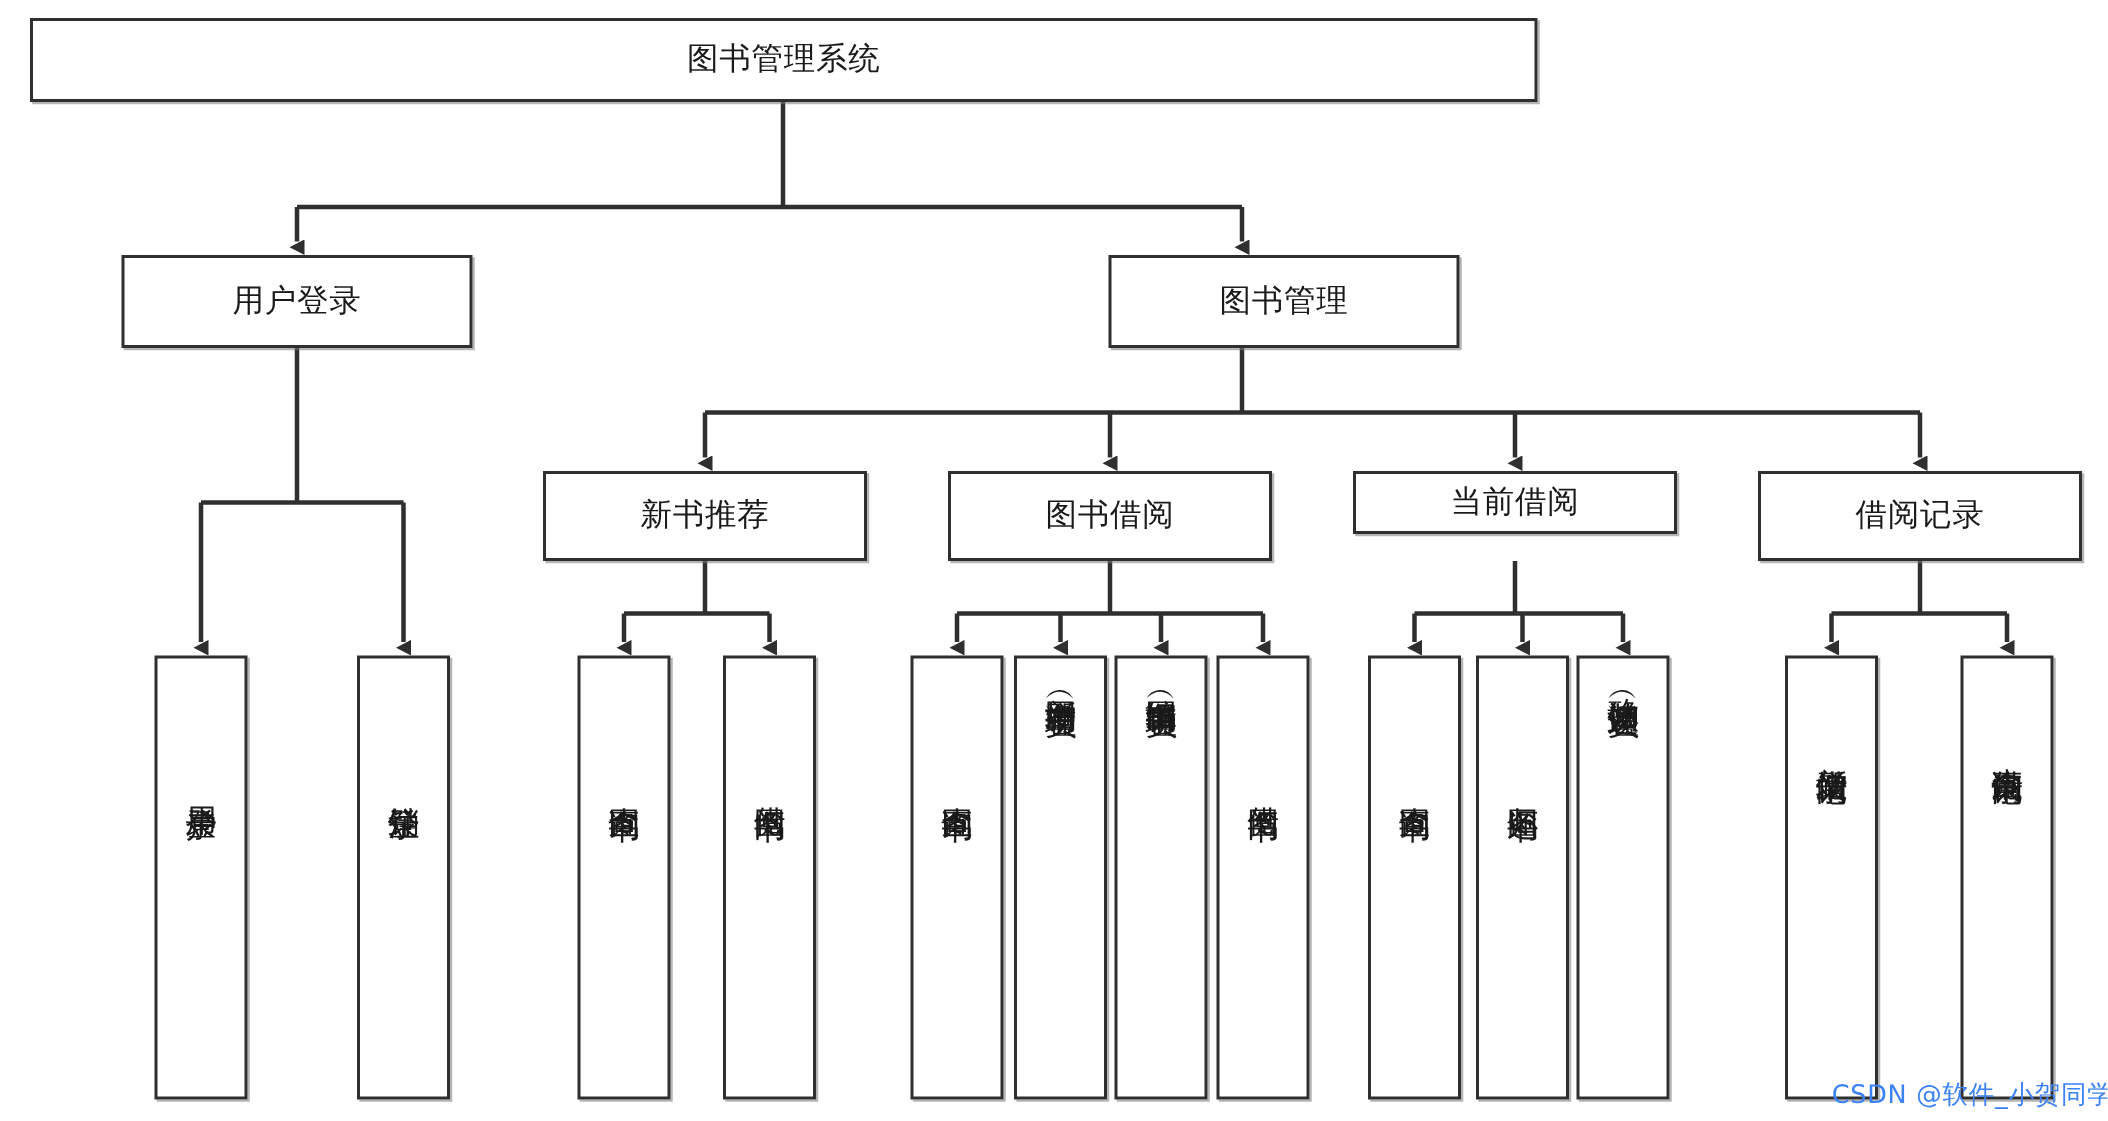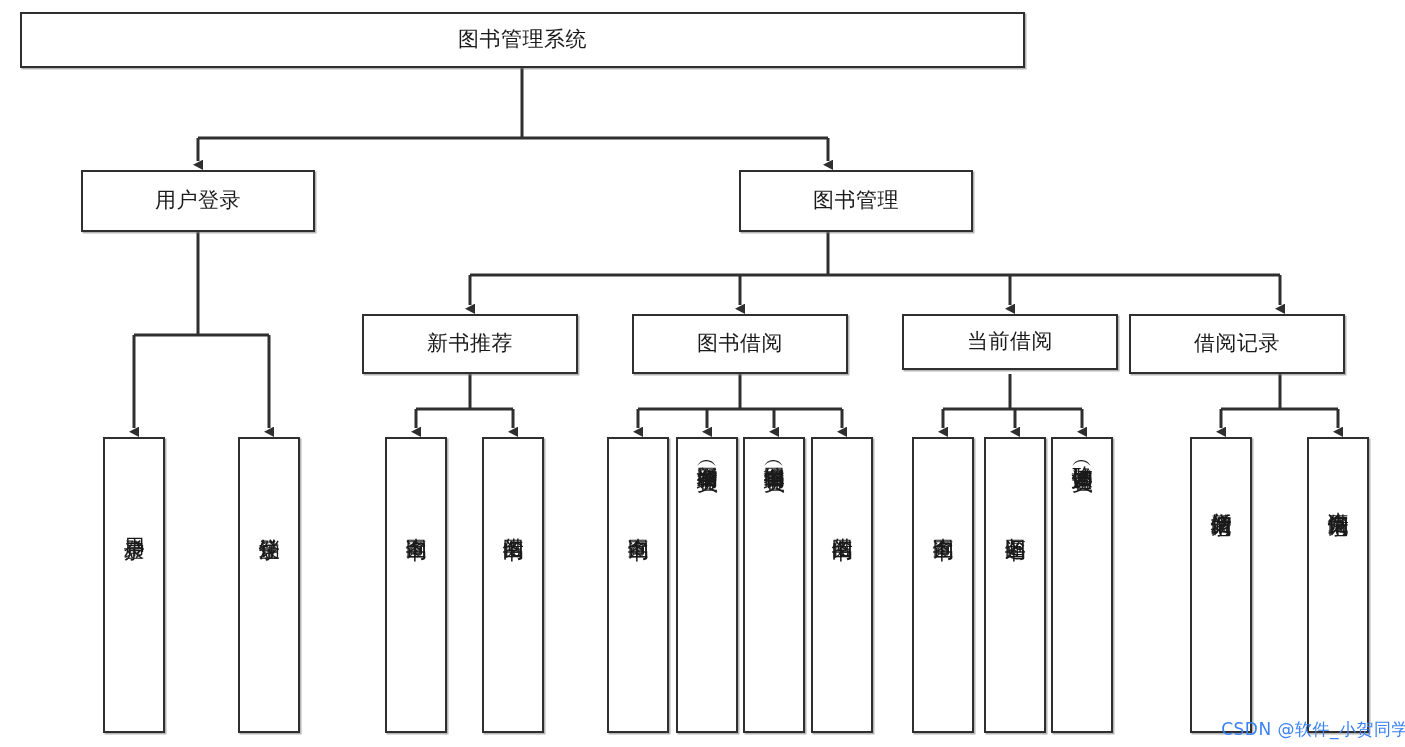--- a/index.html
+++ b/index.html
@@ -144,24 +144,24 @@
   <div class="node h" style="left:711px; top:170px; width:234px; height:62px;margin-left:28px;">
     <span class="label">图书管理</span>
   </div>
 
   <div class="node h" style="left:362px; top:314px; width:216px; height:60px;text-align:right;">
     <span class="label">新书推荐</span>
   </div>
   <div class="node h" style="left:632px; top:314px; width:216px; height:60px;text-align:right;">
     <span class="label">图书借阅</span>
   </div>
-  <div class="node h" style="left:902px; top:314px; width:216px; height:56px;">
+  <div class="node h" style="left:902px; top:314px; width:216px; height:42px;">
     <span class="label">当前借阅</span>
   </div>
-  <div class="node h" style="left:1129px; top:314px; width:216px; height:60px;">
+  <div class="node h" style="left:1172px; top:314px; width:216px; height:60px;">
     <span class="label">借阅记录</span>
   </div>
 
   <div class="node v mid" style="left:103px; top:437px; width:62px; height:296px;">
     <span class="label">用户登录</span>
   </div>
   <div class="node v mid" style="left:238px; top:437px; width:62px; height:296px;">
     <span class="label">注销登录</span>
   </div>
 

